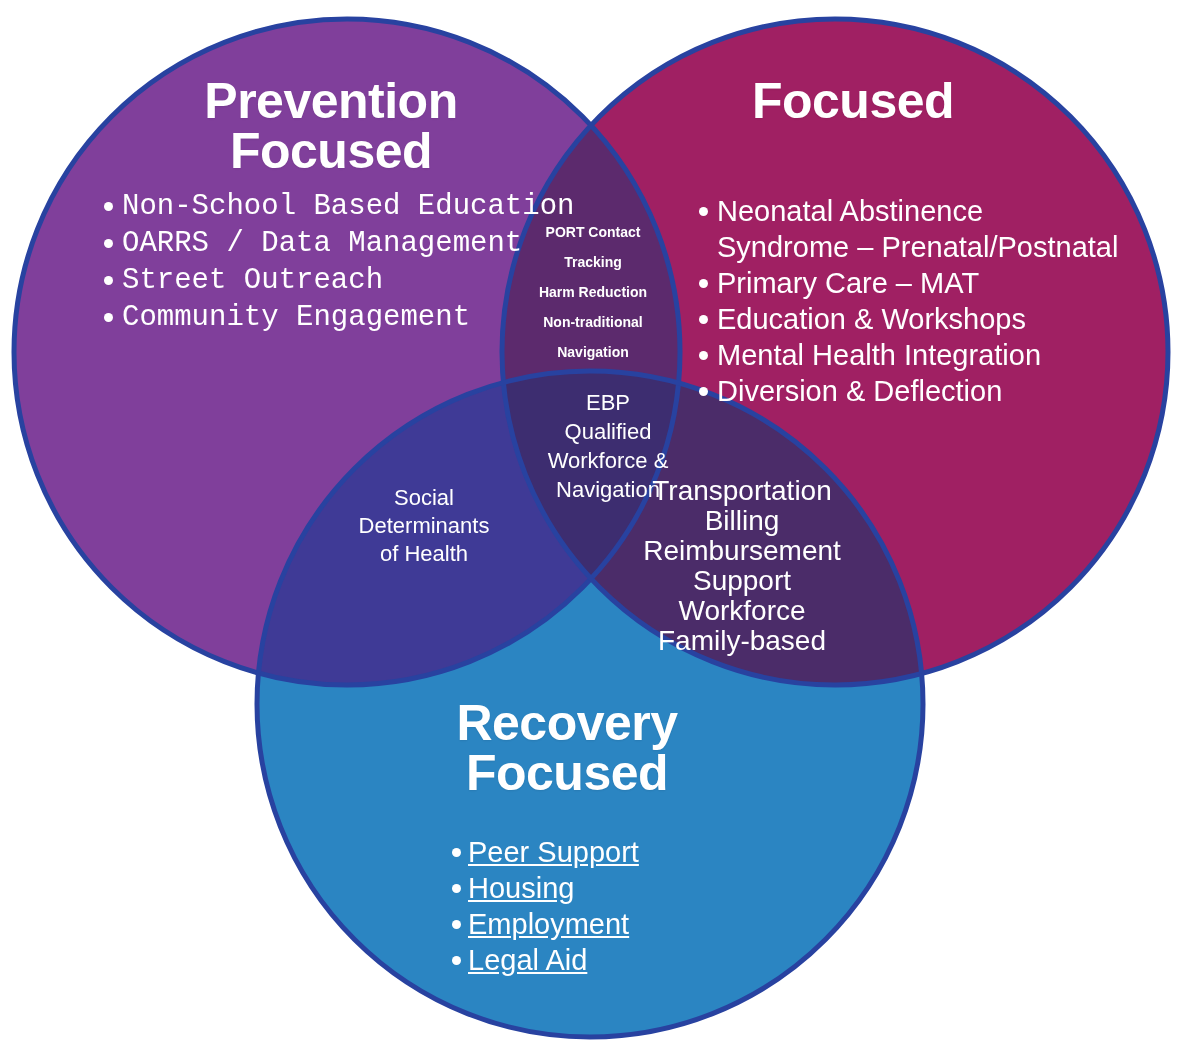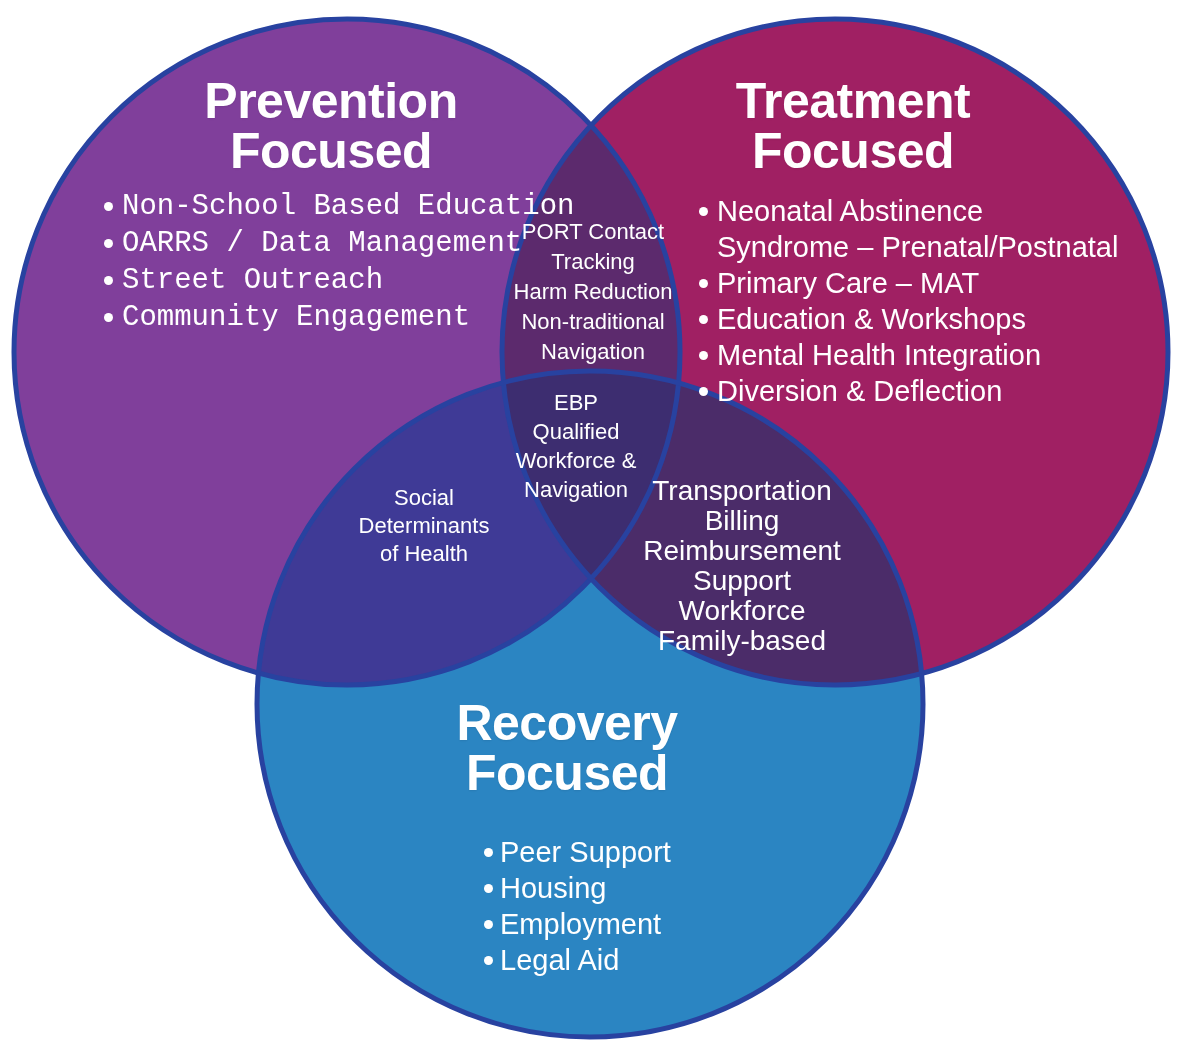--- a/index.html
+++ b/index.html
@@ -52,31 +52,31 @@
     width: 9px;
     height: 9px;
     border-radius: 50%;
     background: #ffffff;
   }
   .prevention-list { left: 100px; top: 188px; line-height: 37px; }
   .prevention-list .li { padding-left: 22px; font-family: Liberation Mono, monospace; }
   .treatment-list { left: 698px; top: 193px; line-height: 36px; }
   .treatment-list .li { padding-left: 19px; }
   .treatment-list .dot { left: 1px; }
-  .recovery-list { left: 480px; top: 834px; line-height: 36px; }
+  .recovery-list { left: 448px; top: 834px; line-height: 36px; text-decoration: underline; }
   .recovery-list .li { padding-left: 20px; }
   .zone {
     transform: translateX(-50%);
     text-align: center;
   }
   .zone .zone-item {
     white-space: pre-line;
   }
-  .zone-pt { left: 593px; top: 217px; font-size: 22px; line-height: 30px; }
-  .zone-center { left: 576px; top: 388px; font-size: 22px; line-height: 29px; }
+  .zone-pt { left: 593px; top: 217px; font-size: 14px; line-height: 30px; font-weight: bold; }
+  .zone-center { left: 608px; top: 388px; font-size: 22px; line-height: 29px; }
   .zone-pr { left: 424px; top: 484px; font-size: 22px; line-height: 28px; }
   .zone-tr { left: 742px; top: 476px; font-size: 28px; line-height: 30px; }
 </style>
 </head>
 <body>
 
 <div class="stage">
 
   <svg width="1182" height="1059" viewBox="0 0 1182 1059">
     <defs>
@@ -130,21 +130,20 @@
         <span class="dot"></span>
         <span class="li-text">Street Outreach</span>
       </div>
     <div class="li">
         <span class="dot"></span>
         <span class="li-text">Community Engagement</span>
       </div>
   </div>
 
   <div class="overlay circle-title" style="left:853px; top:76px;">
-    <div>Treatment</div>
     <div>Focused</div>
   </div>
   <div class="overlay bullet-list treatment-list">
     <div class="li">
         <span class="dot"></span>
         <span class="li-text">Neonatal Abstinence
 Syndrome – Prenatal/Postnatal</span>
       </div>
     <div class="li">
         <span class="dot"></span>

